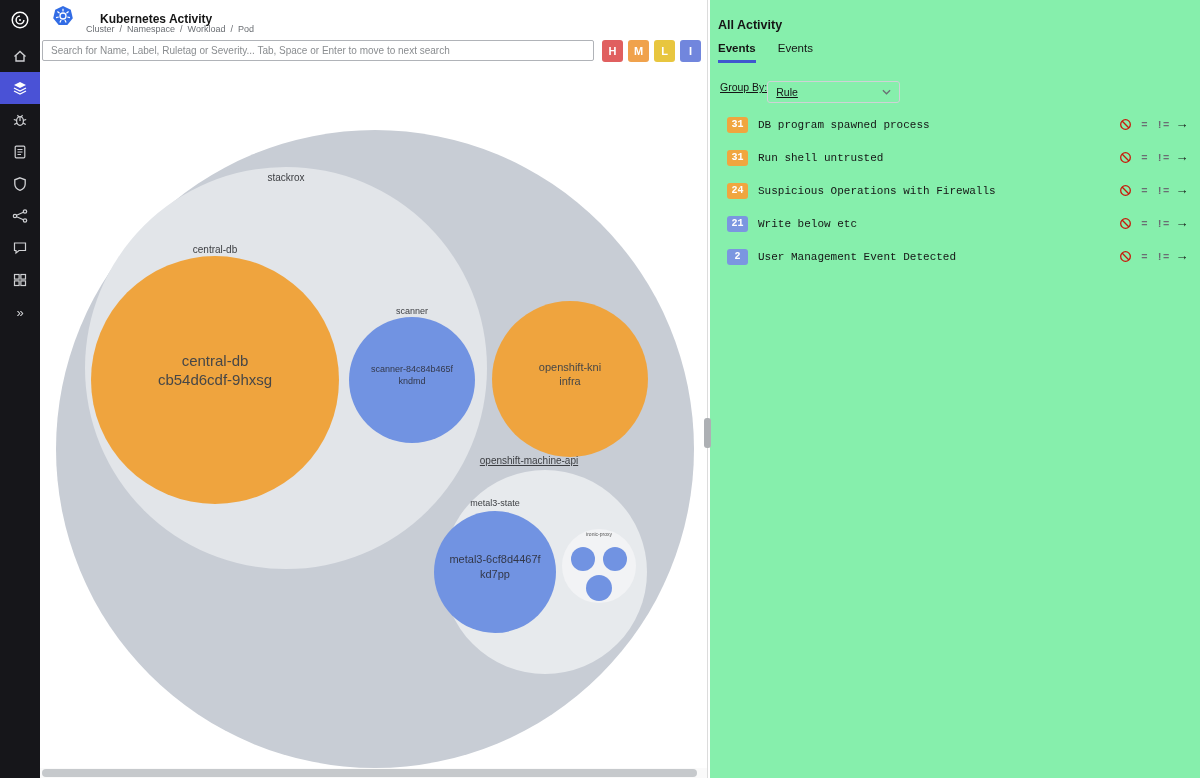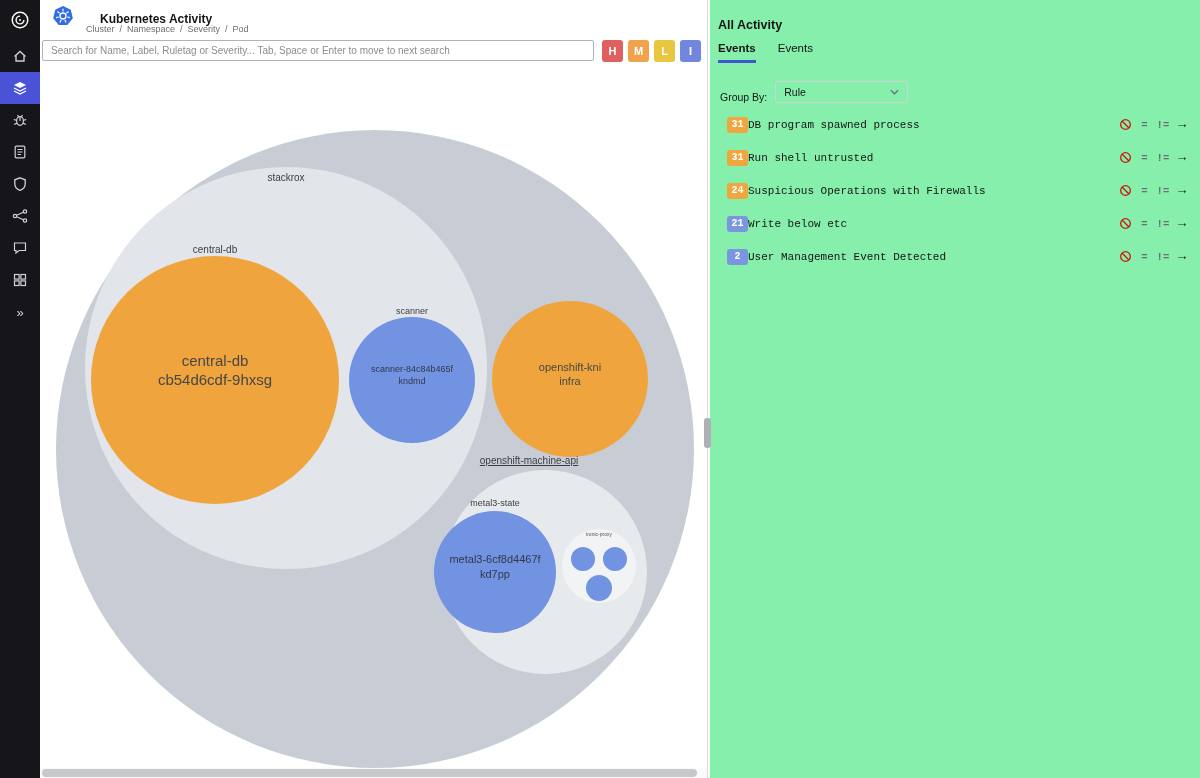--- a/index.html
+++ b/index.html
@@ -73,33 +73,33 @@
   .divider{position:absolute;left:707px;top:0;width:1px;height:778px;background:#dcdcdc;}
   .resize-handle{position:absolute;left:704px;top:418px;width:7px;height:30px;border-radius:3px;
                  background:#adb0b4;cursor:col-resize;z-index:6;}
 
   
   .panel{position:absolute;left:710px;top:0;width:490px;height:778px;background:#86efac;}
   .p-title{position:absolute;left:8px;top:8px;font-size:12.5px;font-weight:700;}
   .tabs{position:absolute;left:8px;top:42px;display:flex;gap:22px;}
   .tab{font-size:11.5px;color:#151515;padding-bottom:6px;cursor:pointer;}
   .tab.active{font-weight:700;border-bottom:3px solid #3f57cf;}
-  .groupby{position:absolute;left:10px;top:81px;display:flex;align-items:flex-end;gap:8px;}
+  .groupby{position:absolute;left:10px;top:81px;display:flex;align-items:flex-start;gap:0;text-decoration:underline;}
   .gb-label{font-size:10.5px;}
   .gb-select{width:115px;height:20px;border:1px solid #cfd2d6;border-radius:3px;display:flex;
              align-items:center;justify-content:space-between;padding:0 8px;font-size:10.5px;cursor:pointer;}
   .gb-select svg{width:9px;height:6px;display:block;}
 
   .rules{position:absolute;left:8px;top:108px;right:14px;font-family:Liberation Mono, monospace;}
   .rule-row{height:33px;display:flex;align-items:center;cursor:pointer;padding-left:9px;}
   .badge{min-width:21px;height:16px;border-radius:3px;color:#fff;font-size:10px;font-weight:700;
          display:flex;align-items:center;justify-content:center;padding:0 2px;box-sizing:border-box;}
   .badge[data-color="orange"]{background:#f0a63f;}
   .badge[data-color="blue"]{background:#7b96e0;}
-  .rule-label{font-size:11px;}
+  .rule-label{font-size:11px;margin-left:10px;}
   .row-icons{margin-left:auto;display:flex;align-items:center;gap:9px;}
   .op{font-size:10.5px;font-weight:700;color:#6a6e73;cursor:pointer;}
   .arrow{font-size:13px;color:#151515;cursor:pointer;}
   .ban{cursor:pointer;display:flex;}
   .ban svg{width:13px;height:13px;display:block;}
 </style>
 </head>
 <body>
 
 <div class="app">
@@ -191,21 +191,21 @@
         <circle cx="11" cy="11" r="3" fill="none" stroke="#fff" stroke-width="1.3"></circle>
         <path d="M11 3.8V6.6M16.6 6.5 14.4 8.3M18 12.6l-2.7-.6M14.1 17.5l-1.2-2.5M7.9 17.5l1.2-2.5M4 12.6l2.7-.6M5.4 6.5 7.6 8.3" stroke="#fff" stroke-width="1.2" fill="none"></path>
       </svg>
     </span>
     <h1 class="page-title">Kubernetes Activity</h1>
     <nav class="breadcrumb">
       <span class="crumb">Cluster</span>
       <span>/</span>
       <span class="crumb">Namespace</span>
       <span>/</span>
-      <span class="crumb">Severity</span>
+      <span class="crumb">Workload</span>
       <span>/</span>
       <span class="crumb">Pod</span>
     </nav>
 
     <input class="search-input" type="text" placeholder="Search for Name, Label, Ruletag or Severity... Tab, Space or Enter to move to next search" style="">
     <button class="sev sev-h">H</button>
     <button class="sev sev-m">M</button>
     <button class="sev sev-l">L</button>
     <button class="sev sev-i">I</button>
 

